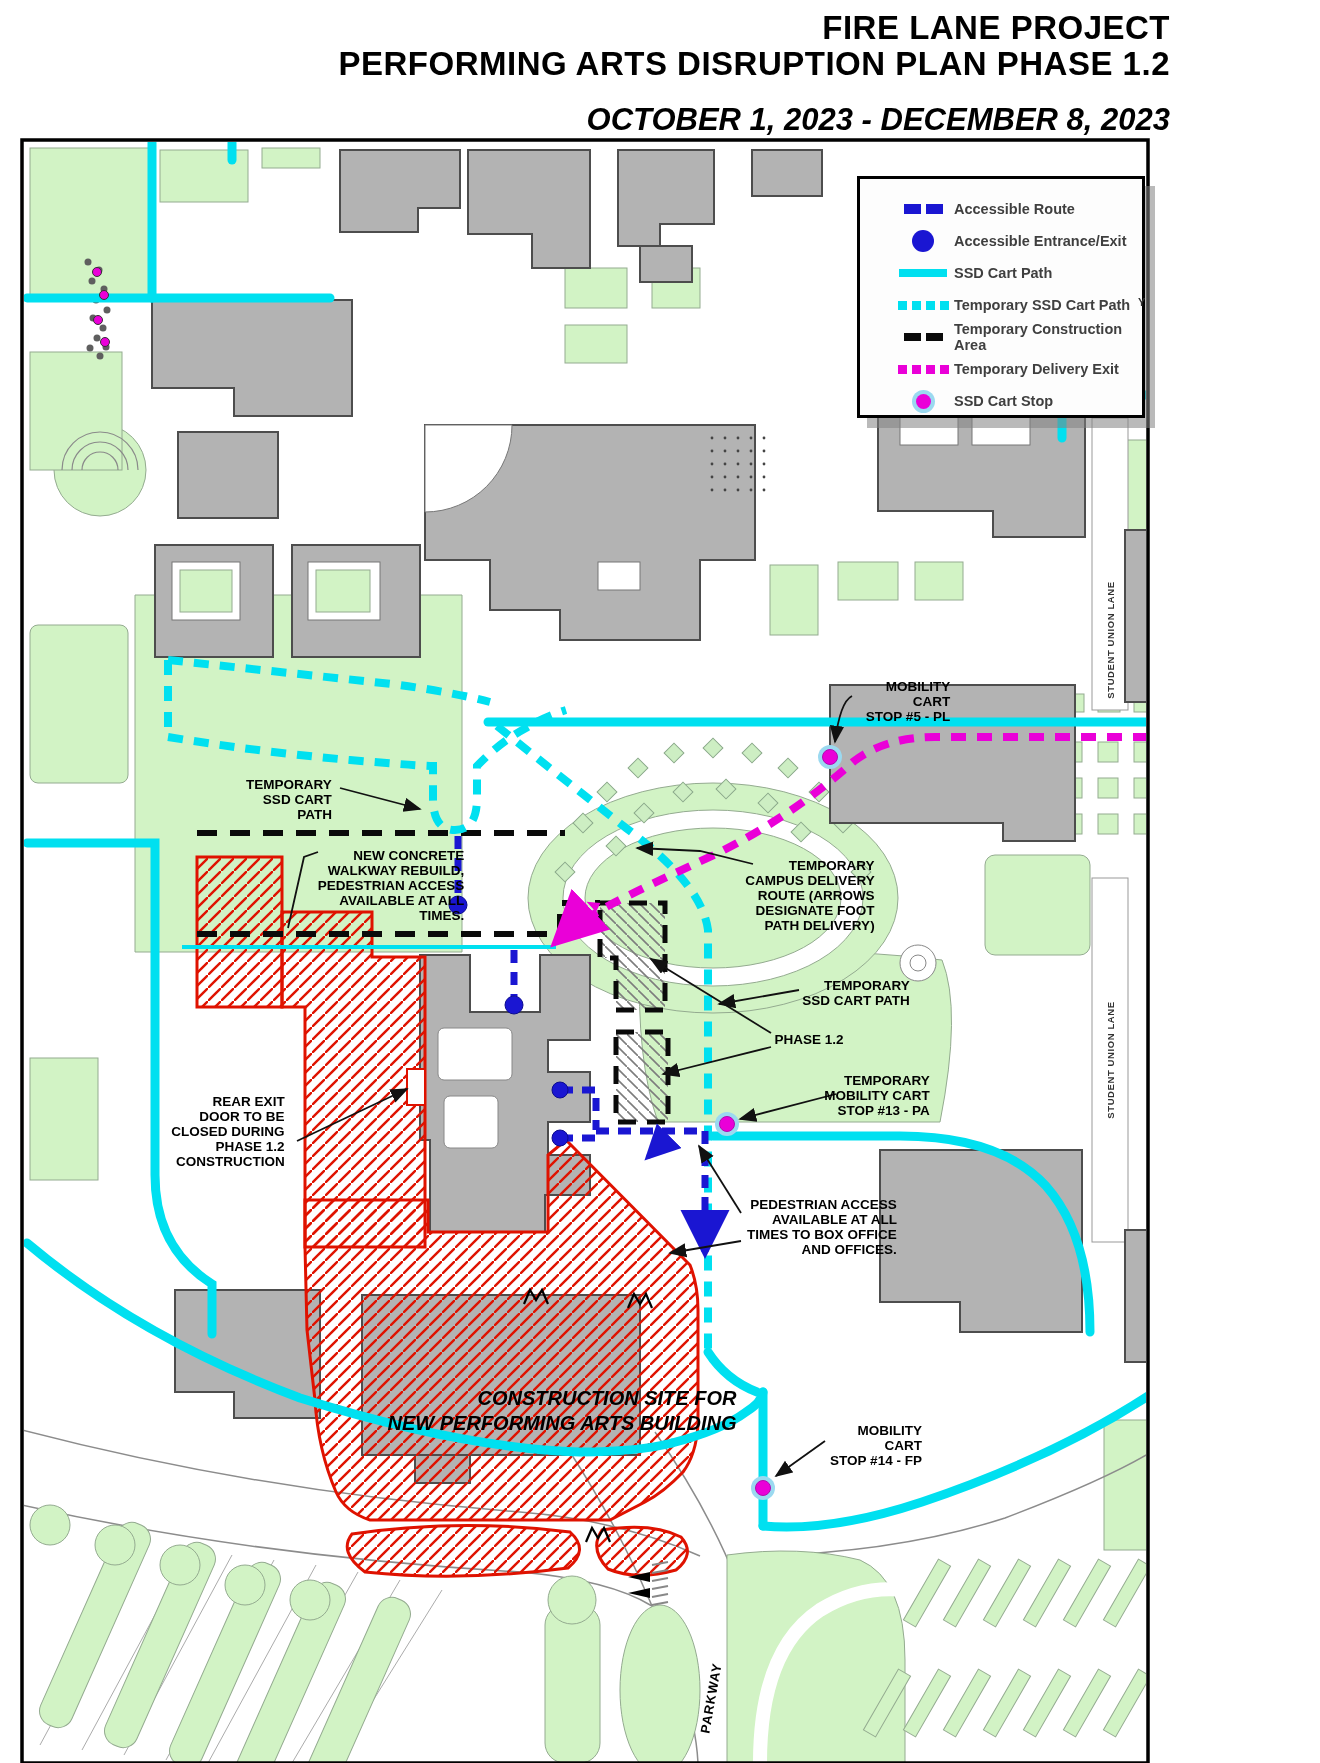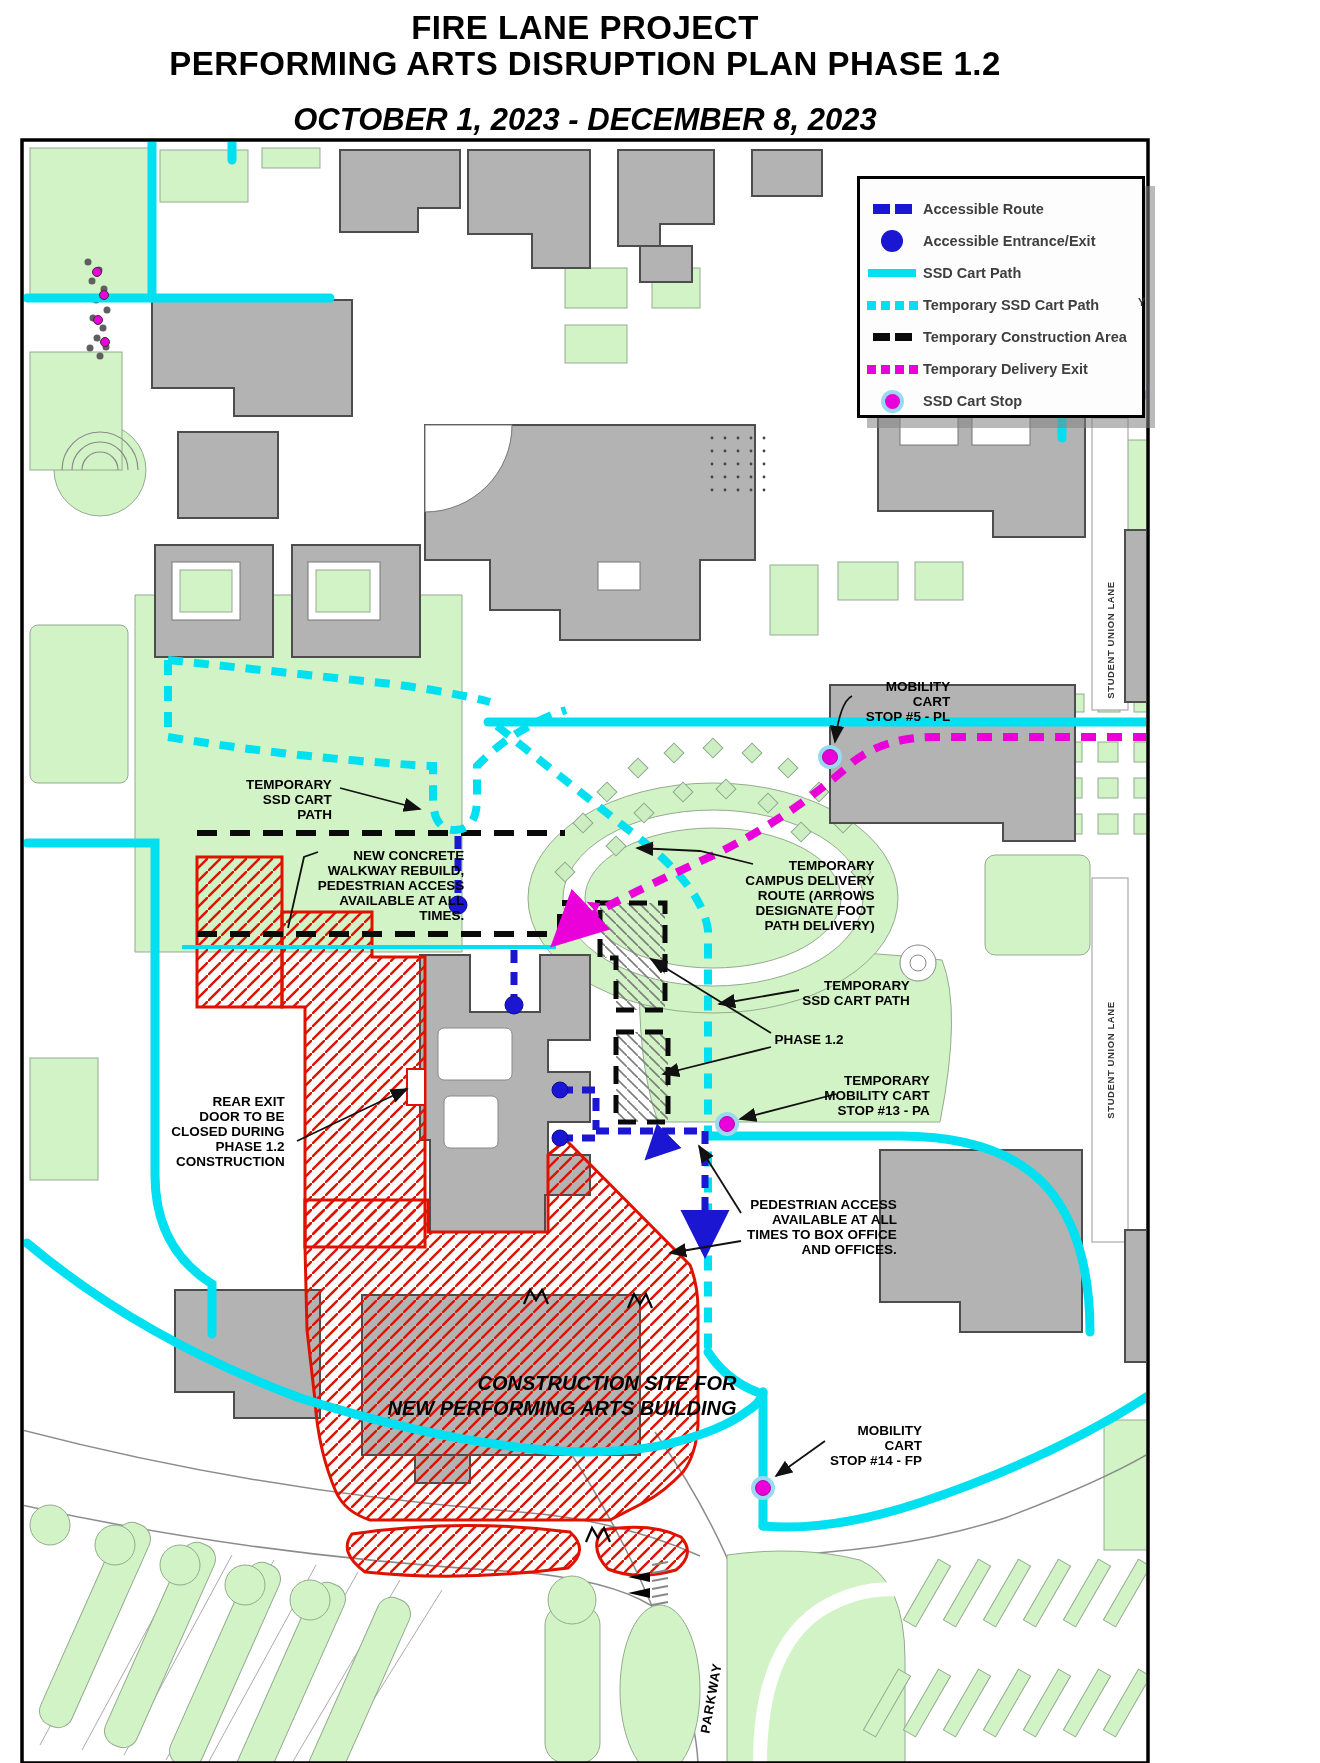--- a/index.html
+++ b/index.html
@@ -1,34 +1,34 @@
 <!DOCTYPE html>
 <html><head>
 <meta charset="utf-8">
 <style>
   html,body{margin:0;padding:0;background:#ffffff;}
   #page{position:relative;width:1320px;height:1763px;background:#fff;overflow:hidden;
         font-family:"Liberation Sans", sans-serif;}
   
-  #titleblock{position:absolute;left:0;top:10px;width:1170px;text-align:center;color:#000;}
+  #titleblock{position:absolute;left:0;top:10px;width:1170px;text-align:right;color:#000;}
   .t1{font-size:33px;font-weight:800;letter-spacing:.5px;line-height:1.08;}
   .t3{font-size:31px;font-weight:800;font-style:italic;line-height:1.12;margin-top:22px;}
   
   .mlabel{position:absolute;transform:translate(-50%,-50%);text-align:right;color:#000;
           font-size:13.5px;font-weight:700;line-height:1.12;white-space:pre-line;pointer-events:none;}
-  .bigital{font-size:20px;font-weight:800;font-style:italic;line-height:1.25;}
+  .bigital{font-size:20px;font-weight:800;font-style:italic;line-height:1.25;margin-top:15px;}
   .street{position:absolute;transform:translate(-50%,-50%) rotate(-90deg);font-size:9.5px;
           font-weight:700;color:#333;letter-spacing:.6px;white-space:nowrap;pointer-events:none;}
   .parkway{transform:translate(-50%,-50%) rotate(-80deg);font-size:13px;color:#000;letter-spacing:1px;}
   .edgechar{position:absolute;font-size:11px;font-weight:700;color:#333;}
   
   #legend{position:absolute;left:857px;top:176px;width:288px;height:242px;background:#fdfdfd;
           border:3px solid #000;box-shadow:10px 10px 0 rgba(130,130,130,.55);padding:14px 0 8px 0;
           box-sizing:border-box;}
-  .lrow{display:flex;align-items:center;height:32px;padding-left:1px;}
+  .lrow{display:flex;align-items:center;height:32px;padding-left:32px;}
   .lsw{width:62px;flex:0 0 62px;display:flex;align-items:center;gap:5px;justify-content:center;}
   .ltext{font-size:14.5px;font-weight:700;color:#3f3f3f;}
   .blk{display:inline-block;}
   .d-blue{width:17px;height:10px;background:#1a16d2;}
   .c-blue{width:22px;height:22px;border-radius:50%;background:#1a16d2;}
   .l-cyan{width:48px;height:8px;background:#00e0f0;}
   .d4-cyan{width:9px;height:9px;background:#00e0f0;}
   .d-blk{width:17px;height:8px;background:#0a0a0a;}
   .d4-mag{width:9px;height:9px;background:#ea00d8;}
   .c-mag{width:15px;height:15px;border-radius:50%;background:#ea00d8;box-shadow:0 0 0 4px #9bd9f0;}

